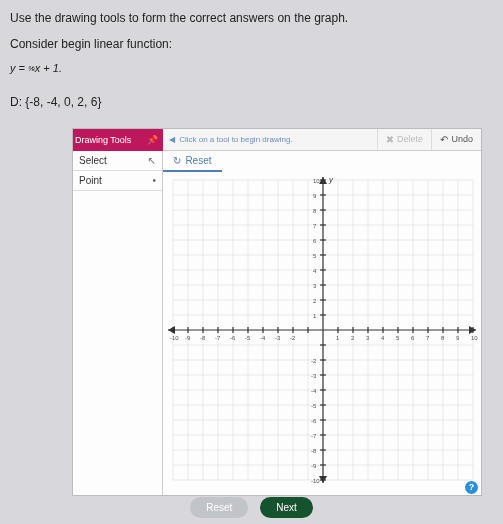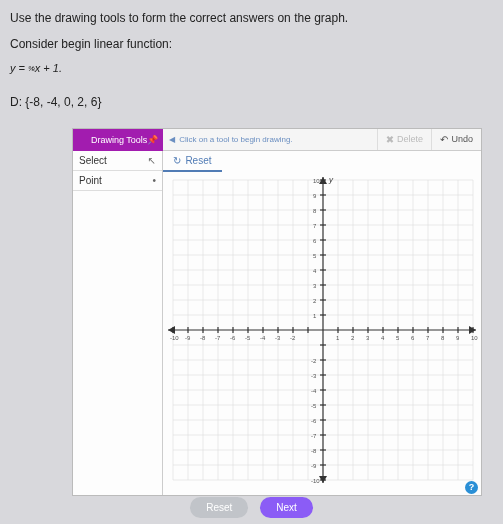--- a/index.html
+++ b/index.html
@@ -20,26 +20,26 @@
 
   .canvas-wrap {
     margin: 6px 0 0 72px;
     width: 410px;
     background: #fdfdfd;
     border: 1px solid #bbb;
   }
   .header-row { display: flex; height: 22px; }
   .tools-head {
     width: 90px;
-    background: #a21caf;
+    background: #be185d;
     color: #fff;
     font-size: 9px;
     display: flex;
     align-items: center;
-    padding-left: 18px;
+    padding-left: 2px;
     position: relative;
   }
   .tools-head .pin { position: absolute; right: 4px; font-size: 9px; }
   .hint {
     flex: 1;
     background: #f5f5f5;
     border-bottom: 1px solid #ccc;
     display: flex;
     align-items: center;
     padding-left: 6px;
@@ -126,21 +126,21 @@
   }
   .pill {
     padding: 5px 16px;
     border-radius: 12px;
     font-size: 10px;
     color: #fff;
     cursor: pointer;
     border: none;
   }
   .pill.reset { background: #c1c4c9; }
-  .pill.next { background: #8b5cf6; }
+  .pill.next { background: #14532d; }
 </style>
 </head>
 <body>
 
 <div class="instructions">
   <div class="line">Use the drawing tools to form the correct answers on the graph.</div>
   <div class="line">Consider begin linear function:</div>
   <div class="equation">
     <span>y</span>
     =

